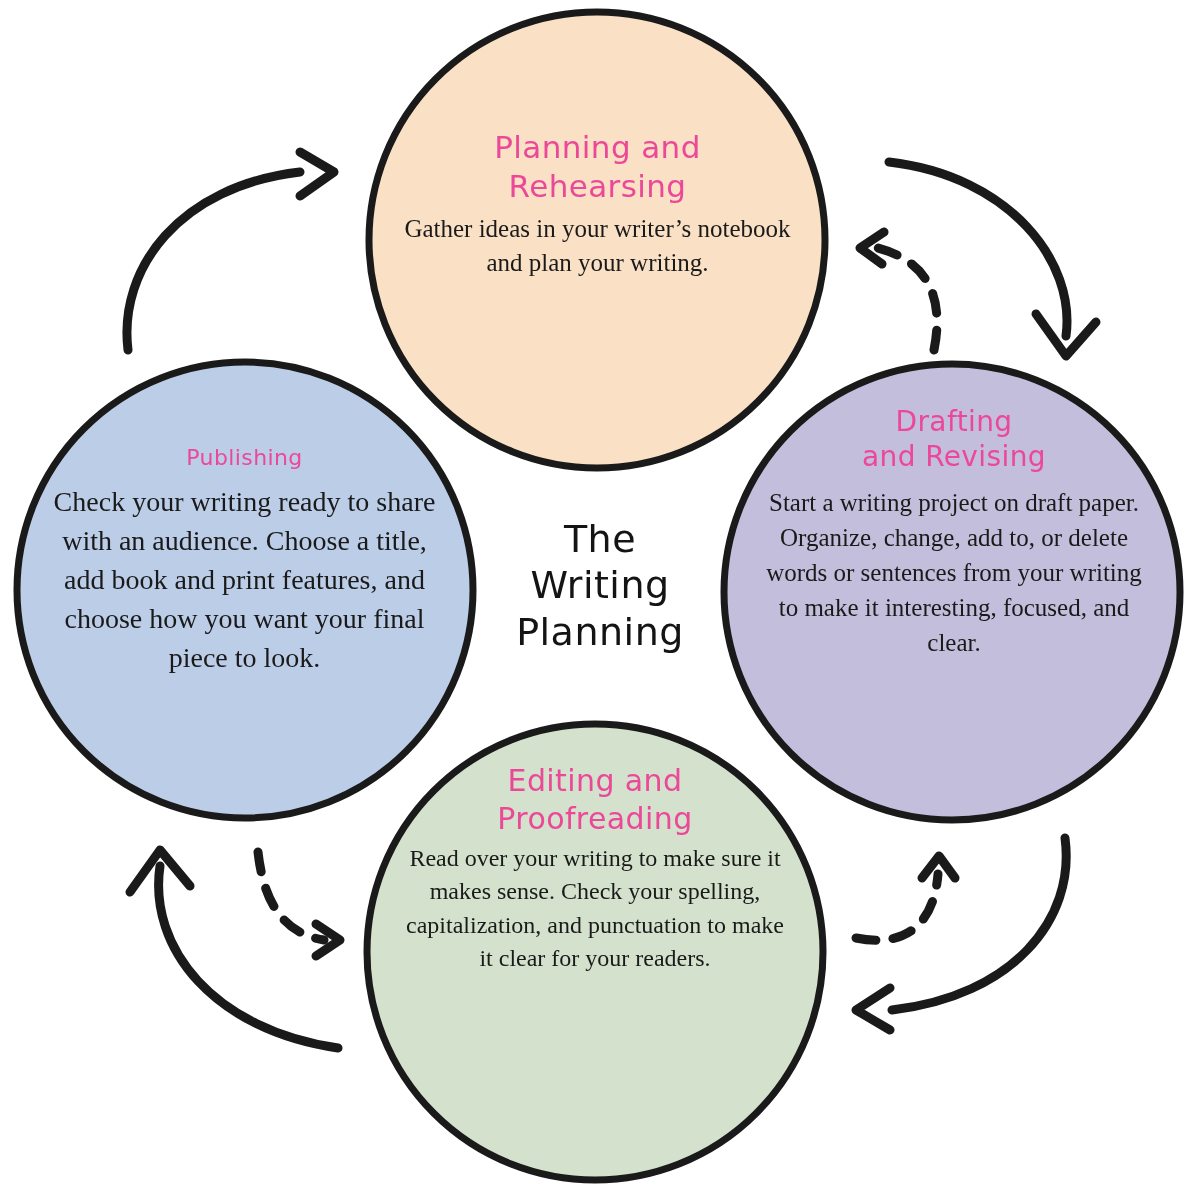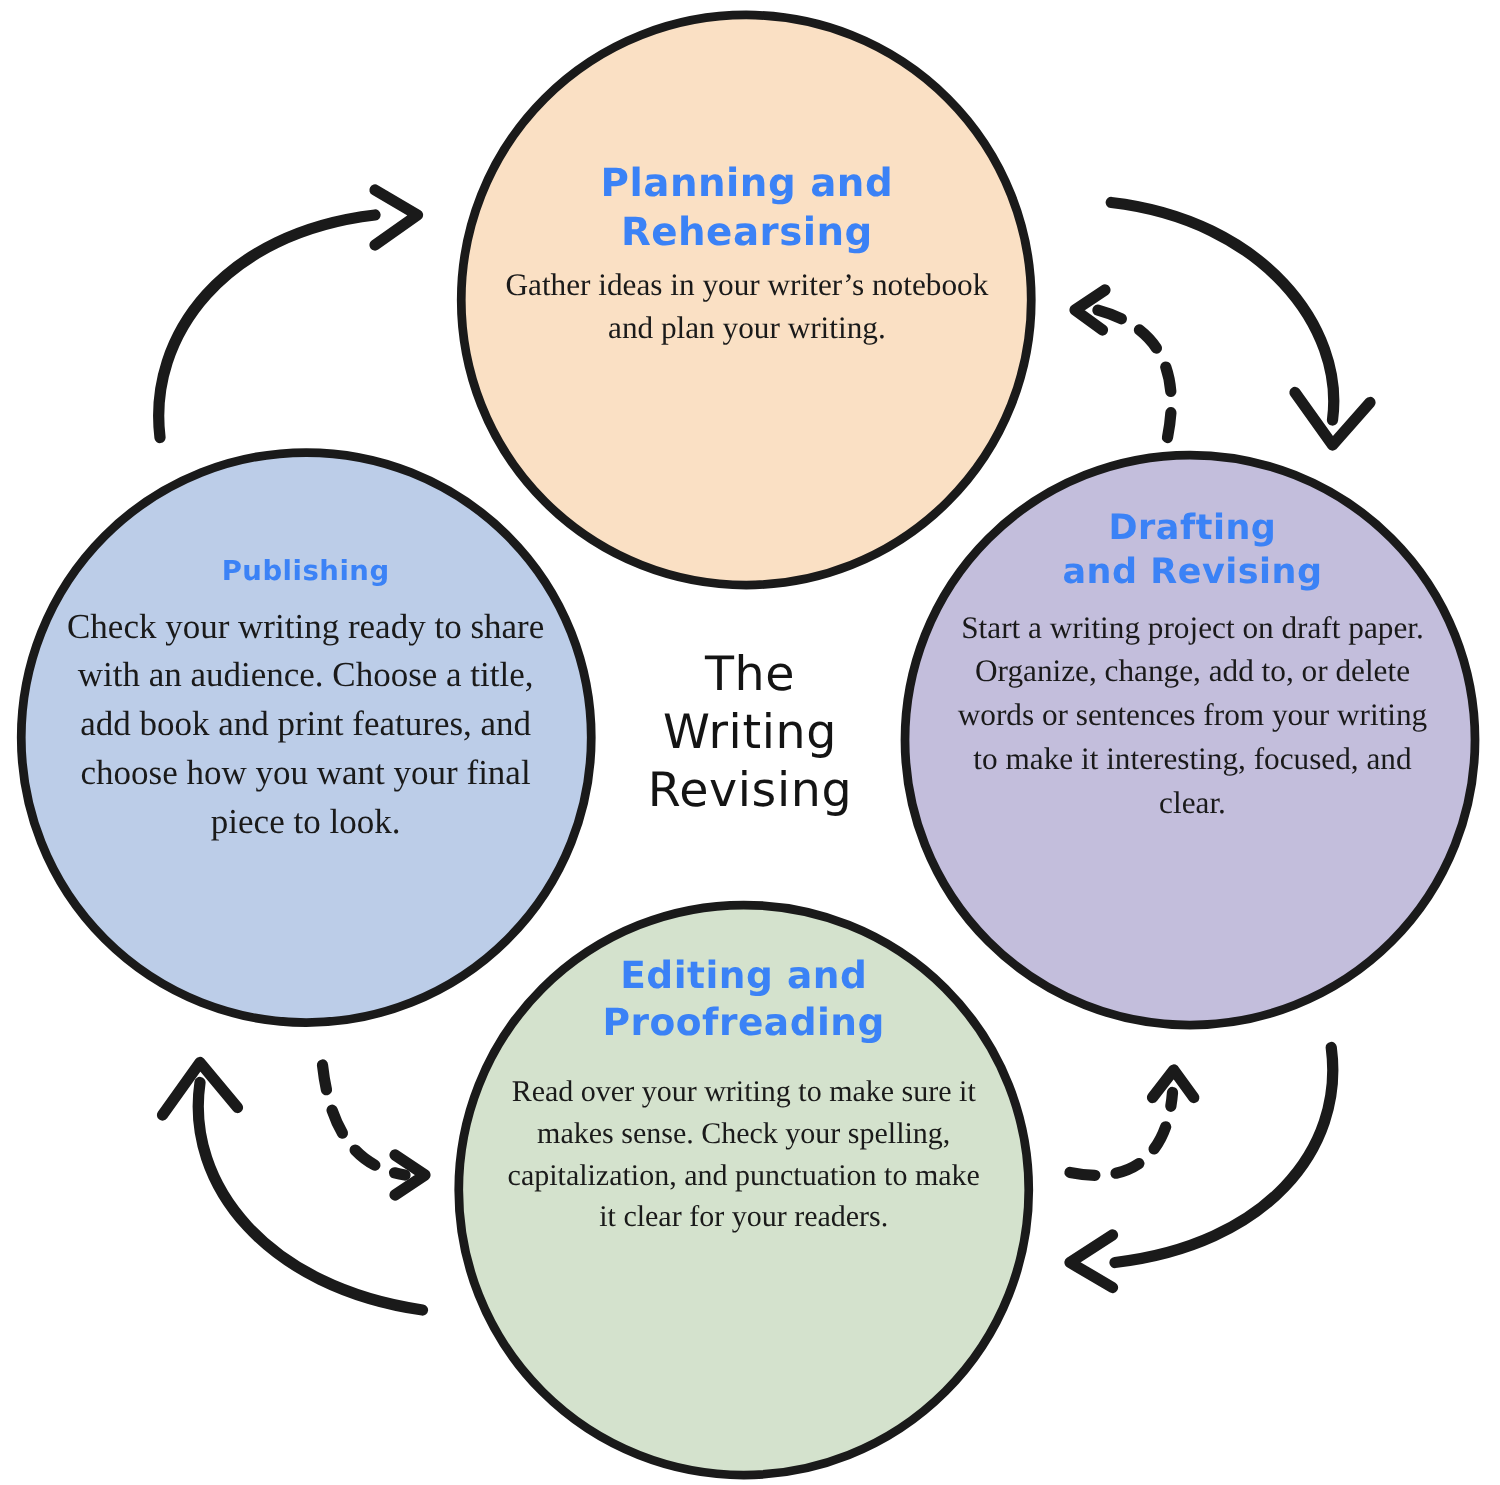--- a/index.html
+++ b/index.html
@@ -27,24 +27,24 @@
     height: 1188px;
   }
   .node-text {
     position: absolute;
     text-align: center;
     box-sizing: border-box;
     pointer-events: none;
   }
   .node-title {
     font-family: "DejaVu Sans", sans-serif;
-    font-weight: 700;
+    font-weight: 400;
     font-size: 31px;
     line-height: 1.26;
-    color: #3b82f6;
+    color: #ec4899;
     letter-spacing: 0.4px;
     white-space: pre-line;
     margin: 0 0 6px 0;
   }
   .node-body {
     font-family: "Liberation Serif", serif;
     font-size: 28.5px;
     line-height: 1.34;
     color: #1a1a1a;
     margin: 0;
@@ -54,21 +54,21 @@
   #txt-drafting  { left: 760px; top: 404px;  width: 388px; }
   #txt-editing   { left: 400px; top: 762px;  width: 390px; }
   #txt-publishing{ left:  42px; top: 444px;  width: 405px; }
 
   #txt-planning .node-body   { font-size: 25px; line-height: 1.36; }
   #txt-drafting .node-body   { font-size: 25px; line-height: 1.40; }
   #txt-editing  .node-body   { font-size: 24px;   line-height: 1.40; }
   #txt-publishing .node-body { font-size: 28px;   line-height: 1.40; }
 
   #txt-drafting .node-title  { font-size: 28px; margin-bottom: 10px; }
-  #txt-editing  .node-title  { font-size: 30px; margin-bottom: 20px; }
+  #txt-editing  .node-title  { font-size: 30px; margin-bottom: 4px; }
   #txt-publishing .node-title{ font-size: 22px; margin-bottom: 10px; }
 
   .center-label {
     position: absolute;
     left: 470px;
     top: 516px;
     width: 260px;
     text-align: center;
     font-family: "DejaVu Sans", sans-serif;
     font-size: 38px;
@@ -148,15 +148,15 @@
     <div class="node-body">Read over your writing to make sure it makes sense. Check your spelling, capitalization, and punctuation to make it clear for your readers.</div>
   </div>
 
   <div class="node-text" id="txt-publishing">
     <div class="node-title">Publishing</div>
     <div class="node-body">Check your writing ready to share with an audience. Choose a title, add book and print features, and choose how you want your final piece to look.</div>
   </div>
 
   <div class="center-label">The
 Writing
-Revising</div>
+Planning</div>
 
 </div>
 
 </body></html>

